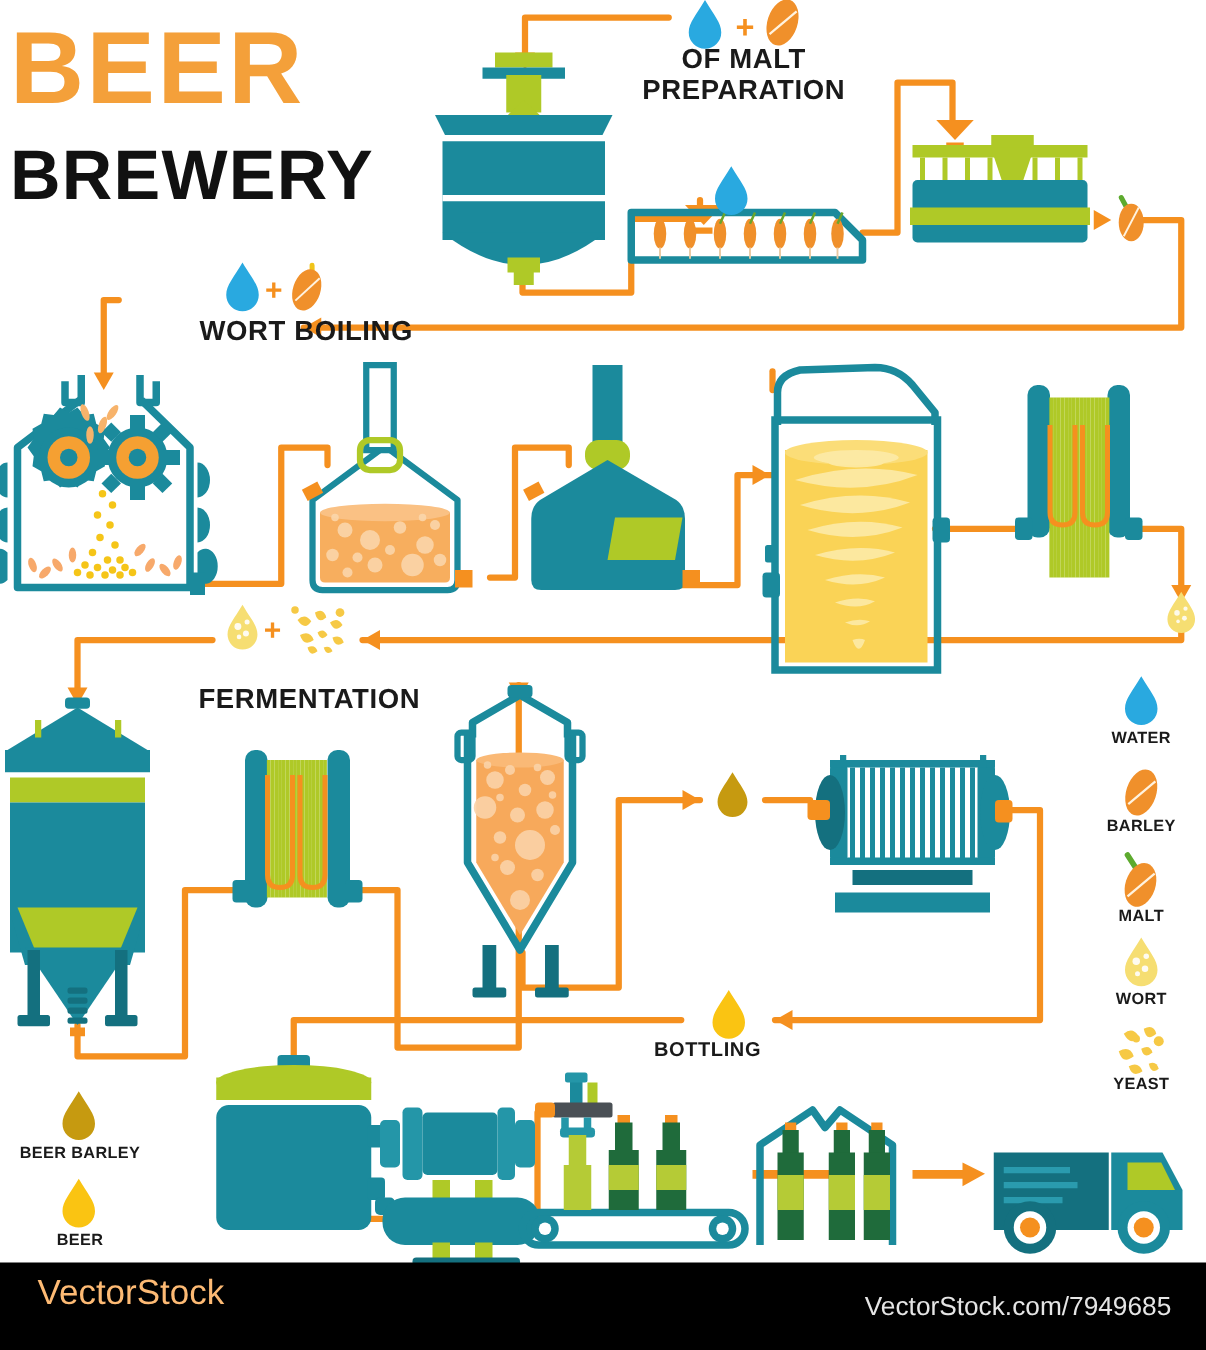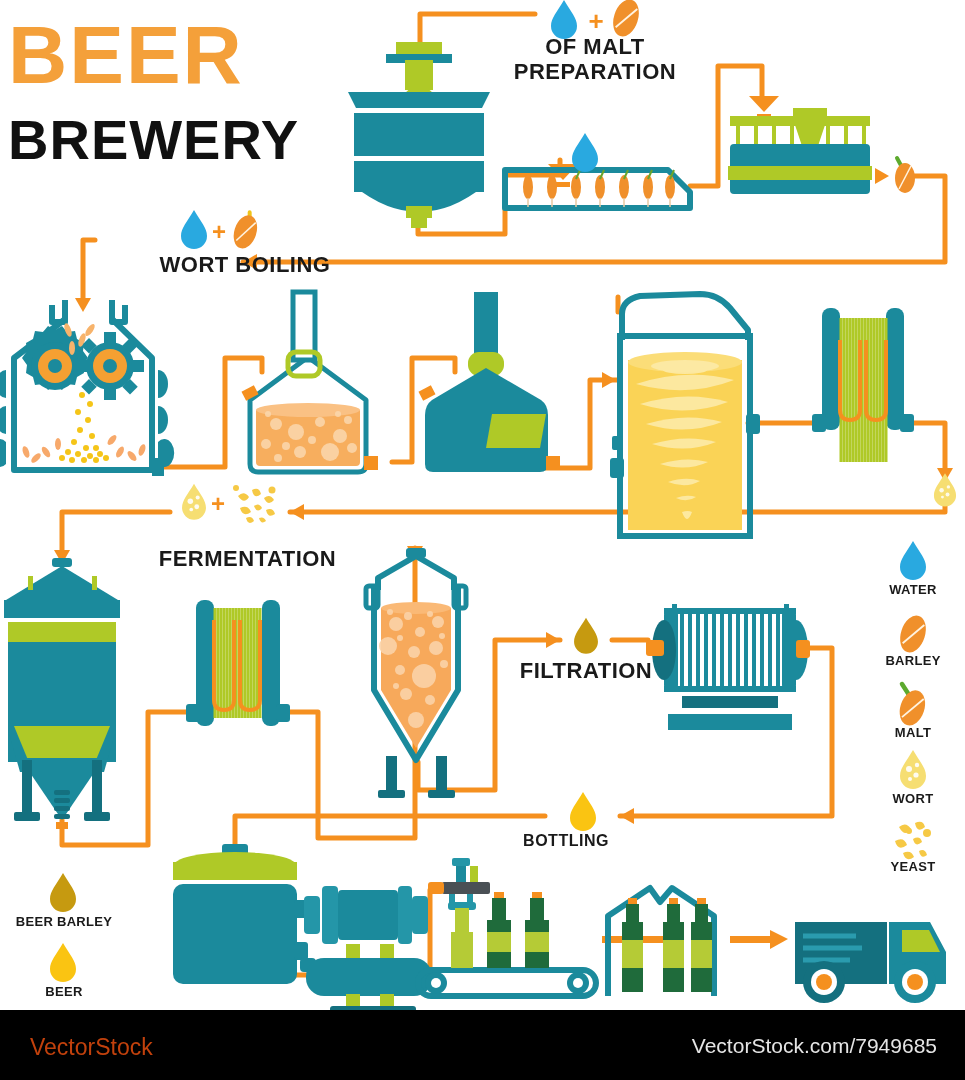--- a/index.html
+++ b/index.html
@@ -1,21 +1,21 @@
 <!DOCTYPE html>
 <html><head>
 <meta charset="utf-8">
 <style>
   html,body{margin:0;padding:0;background:#ffffff;}
   body{width:965px;height:1080px;overflow:hidden;font-family:"Liberation Sans",sans-serif;}
   #stage{position:relative;width:912px;height:1080px;background:#ffffff;}
   .lbl{position:absolute;font-weight:bold;color:#1a1a1a;letter-spacing:.5px;text-align:center;}
   .legend-lbl{font-size:13px;font-weight:bold;color:#1a1a1a;letter-spacing:.3px;text-align:center;}
   #footer{position:absolute;left:0;bottom:0;width:965px;height:70px;background:#000;}
-  #footer .fl{position:absolute;left:30px;top:24px;color:#c2410c;font-size:23px;font-family:"Liberation Sans",sans-serif;}
+  #footer .fl{position:absolute;left:30px;top:8px;color:#fdba74;font-size:28px;font-family:"Liberation Sans",sans-serif;}
   #footer .fr{position:absolute;right:28px;top:24px;color:#e5e5e5;font-size:21px;font-family:"Liberation Sans",sans-serif;}
   .ttl-beer{position:absolute;left:8px;top:14px;font-size:82px;font-weight:bold;color:#F4A03A;letter-spacing:2px;line-height:82px;font-family:"Liberation Sans",sans-serif;}
   .ttl-brew{position:absolute;left:8px;top:112px;font-size:56px;font-weight:bold;color:#111;letter-spacing:1px;line-height:56px;font-family:"Liberation Sans",sans-serif;}
   svg{display:block;}
   #art{position:absolute;left:0;top:0;}
 </style>
 </head>
 <body>
 
 <div id="stage">
@@ -679,21 +679,20 @@
 
   <div class="lbl" style="left:460px;top:34px;width:270px;font-size:22px;line-height:25px;">
     <div>OF MALT</div>
     <div>PREPARATION</div>
   </div>
 
   <div class="lbl" style="left:110px;top:252px;width:270px;font-size:22px;">WORT BOILING</div>
 
   <div class="lbl" style="left:110px;top:528px;width:275px;font-size:22px;margin-top:18px;">FERMENTATION</div>
 
-  <div class="lbl" style="left:468px;top:658px;width:236px;font-size:22px;">FILTRATION</div>
 
   <div class="lbl" style="left:446px;top:832px;width:240px;font-size:16px;">BOTTLING</div>
 
   <div style="position:absolute;left:858px;top:582px;width:110px;" class="legend-lbl">WATER</div>
   <div style="position:absolute;left:858px;top:653px;width:110px;" class="legend-lbl">BARLEY</div>
   <div style="position:absolute;left:858px;top:725px;width:110px;" class="legend-lbl">MALT</div>
   <div style="position:absolute;left:858px;top:791px;width:110px;" class="legend-lbl">WORT</div>
   <div style="position:absolute;left:858px;top:859px;width:110px;" class="legend-lbl">YEAST</div>
 
   <div style="position:absolute;left:0px;top:914px;width:128px;" class="legend-lbl">BEER BARLEY</div>

